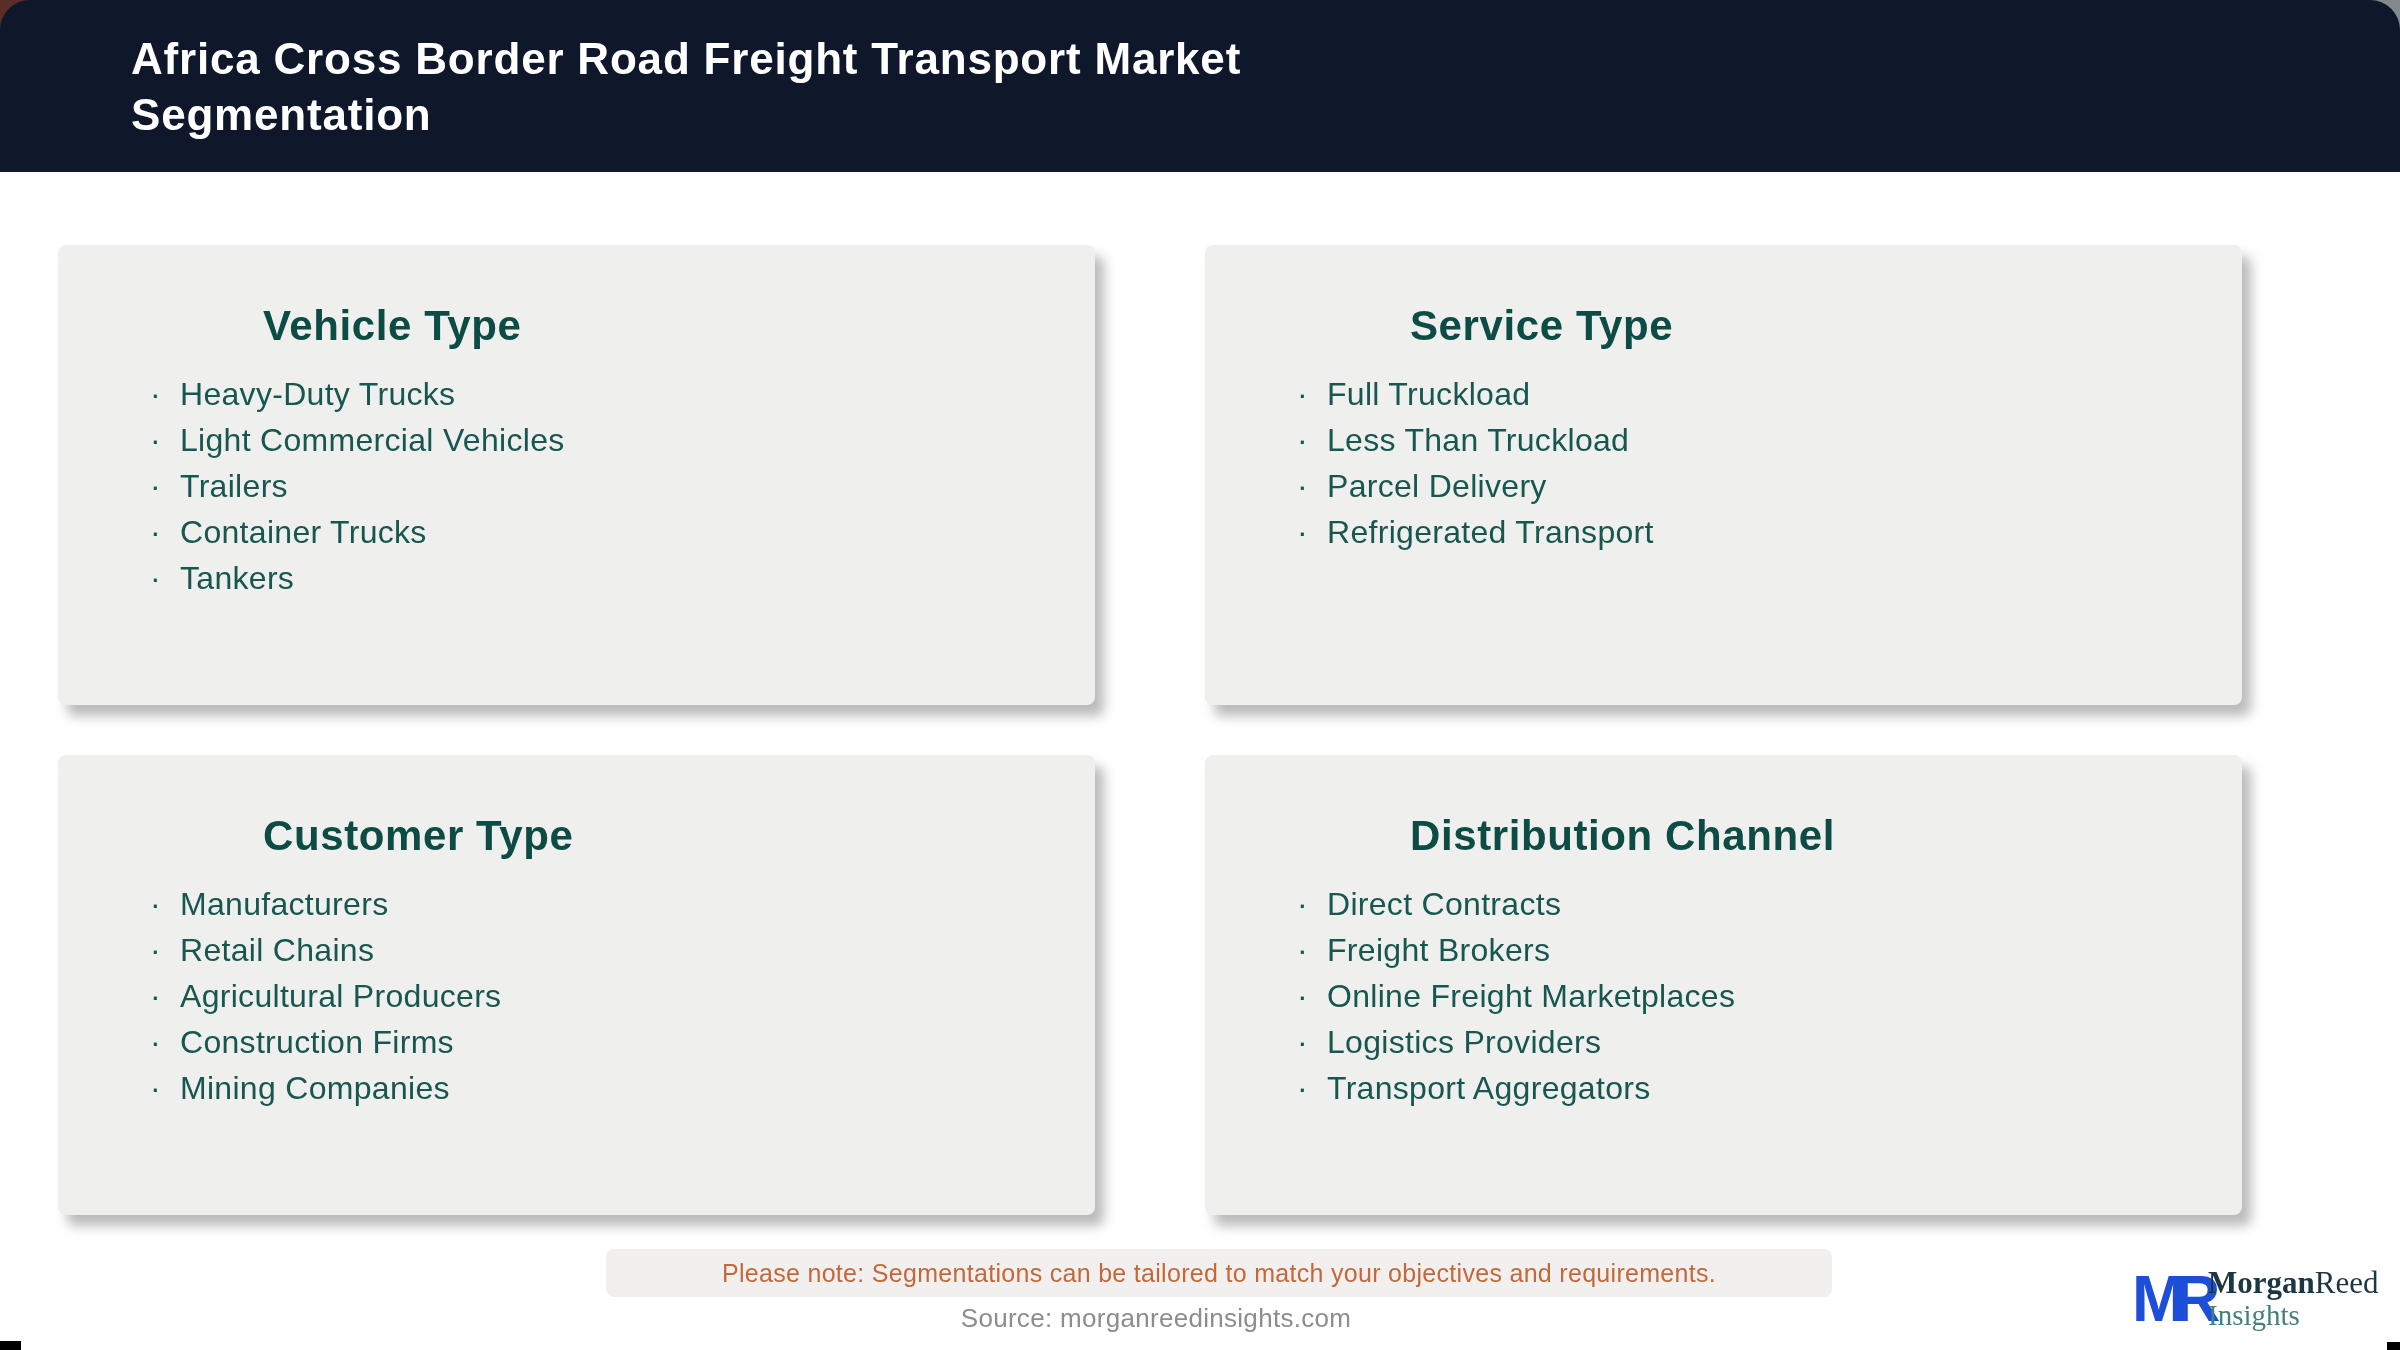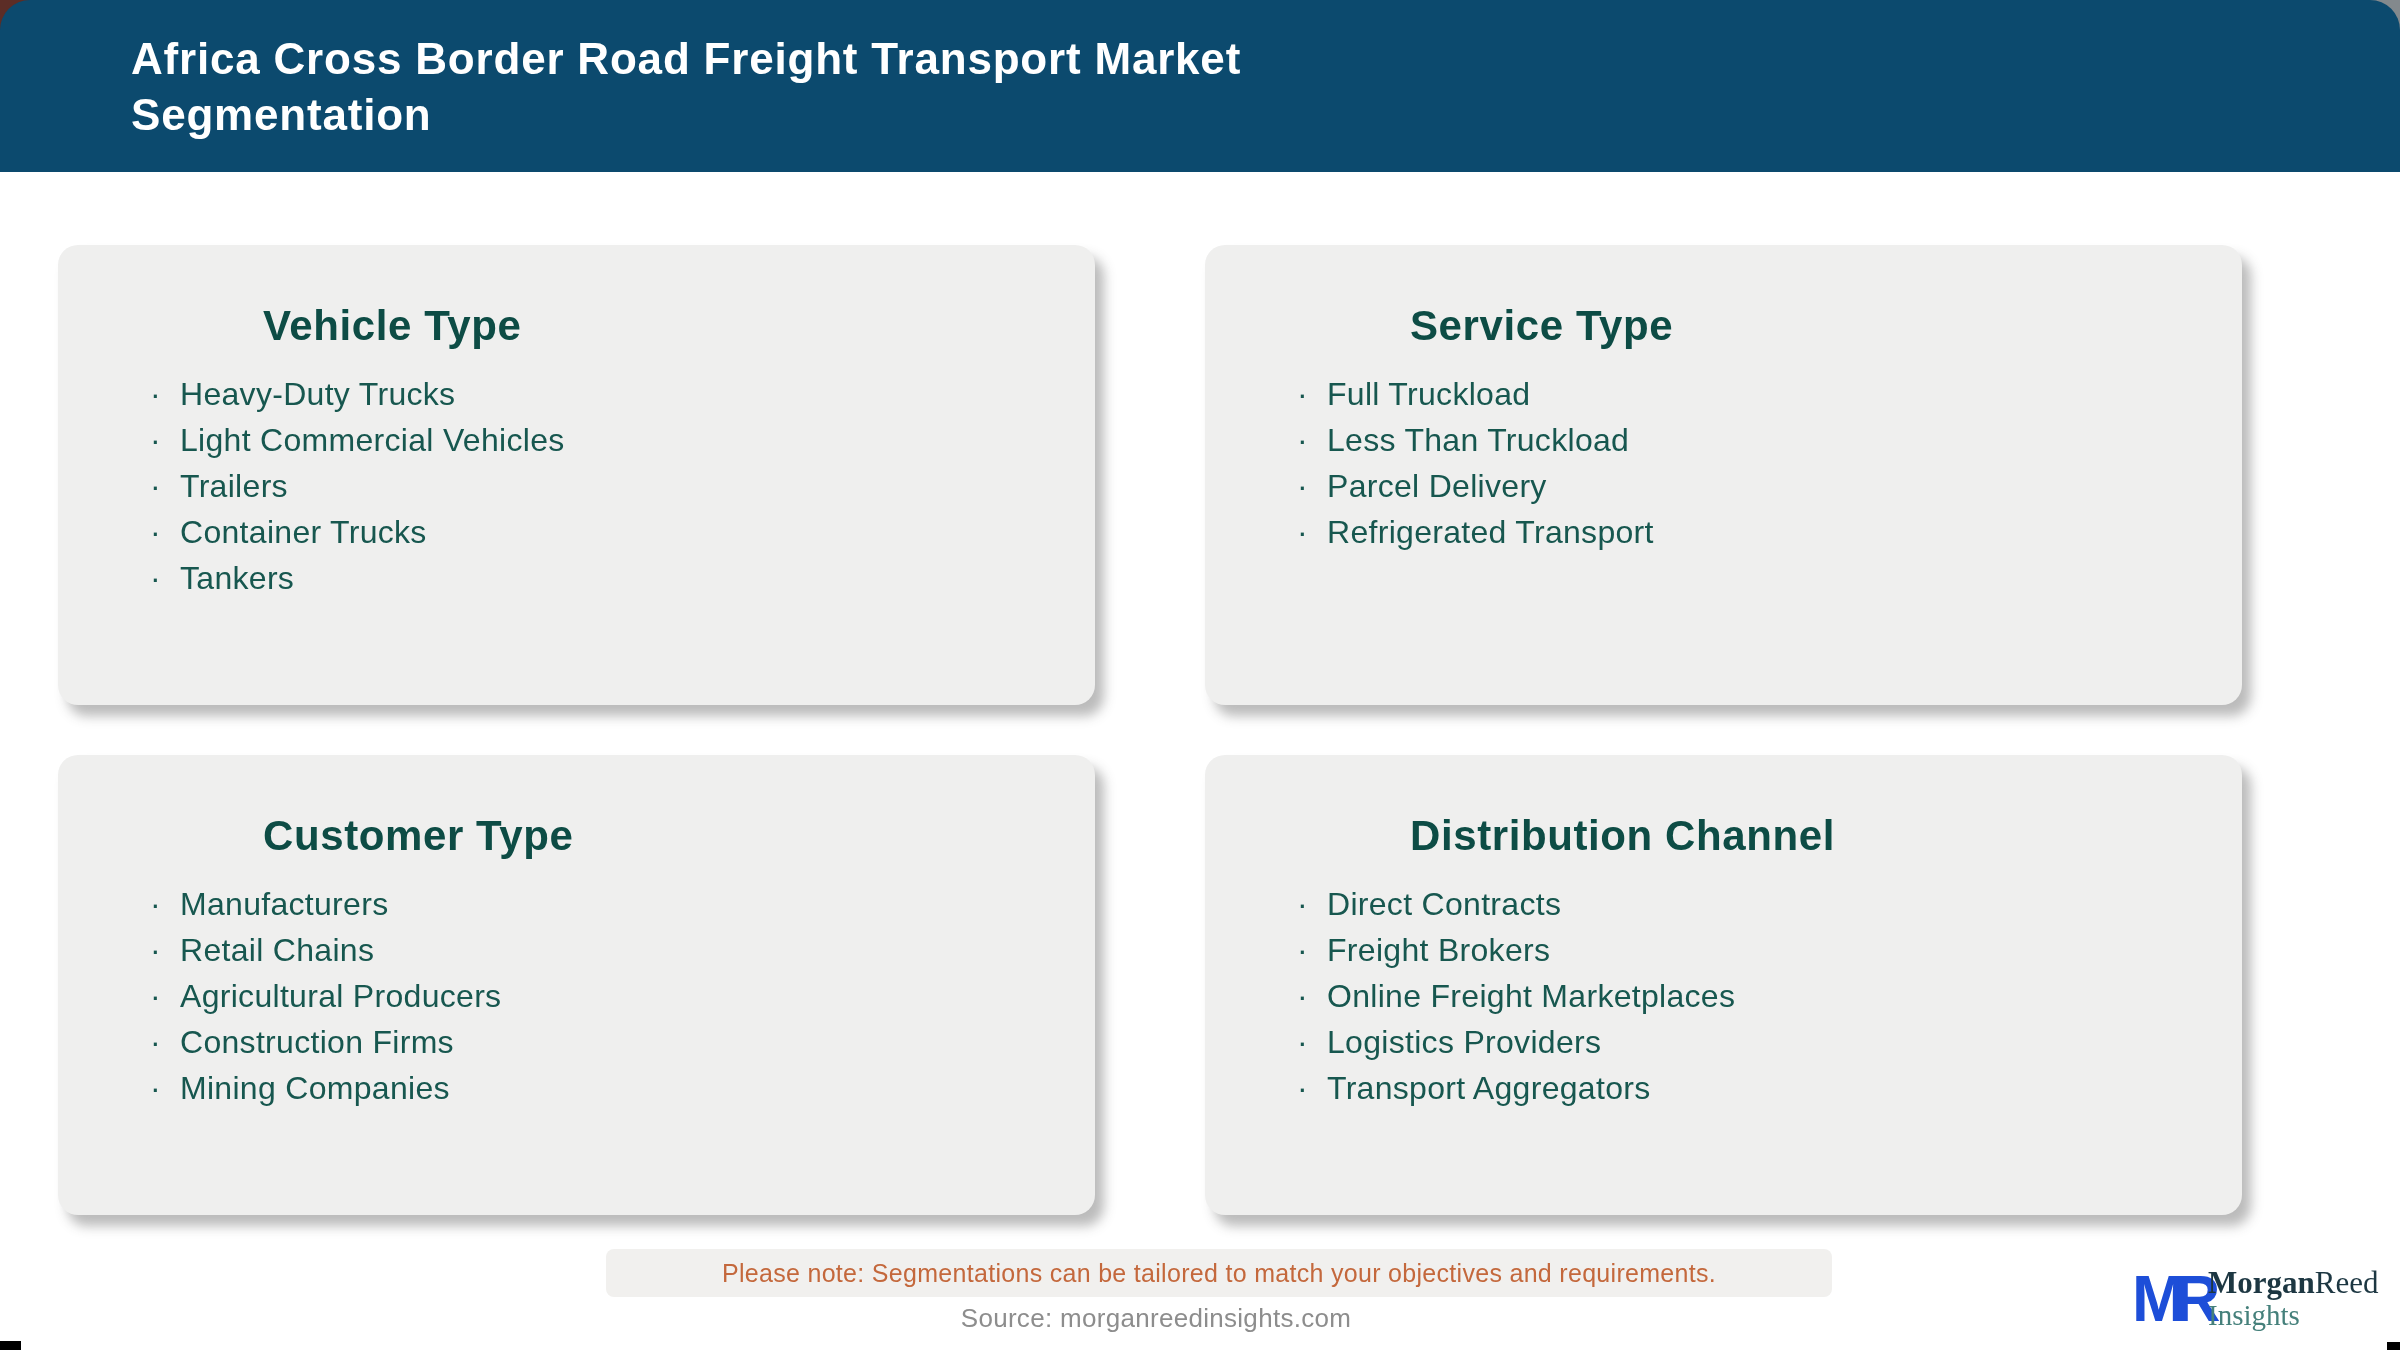--- a/index.html
+++ b/index.html
@@ -9,31 +9,31 @@
     position:relative; width:2400px; height:1350px;
     background:#ffffff; overflow:hidden;
   }
   
   .sliver { position:absolute; top:0; z-index:0; }
   .sliver-tl { left:0; width:36px; height:36px; background:#5c2d26; }
   .sliver-tr { right:0; width:38px; height:38px; background:#83898d; }
 
   .header {
     position:absolute; z-index:1; top:0; left:0; width:2400px; height:172px;
-    background:#0c4a6e; border-radius:30px 30px 0 0;
+    background:#0f172a; border-radius:30px 30px 0 0;
   }
   .header-title {
     position:absolute; left:131px; top:31px;
     color:#ffffff; font-size:44px; font-weight:bold;
     line-height:56px; letter-spacing:0.8px;
   }
 
   .card {
     position:absolute; width:1037px; height:460px;
-    background:#efefee; border-radius:20px;
+    background:#efefee; border-radius:8px;
     box-shadow:9px 11px 12px rgba(60,60,60,0.35);
   }
   .card-tl { left:58px;  top:245px; }
   .card-tr { left:1205px; top:245px; }
   .card-bl { left:58px;  top:755px; }
   .card-br { left:1205px; top:755px; }
   .card-title {
     margin:57px 40px 0 205px;
     font-size:42px; font-weight:bold; color:#0d4c45; letter-spacing:0.6px;
   }

